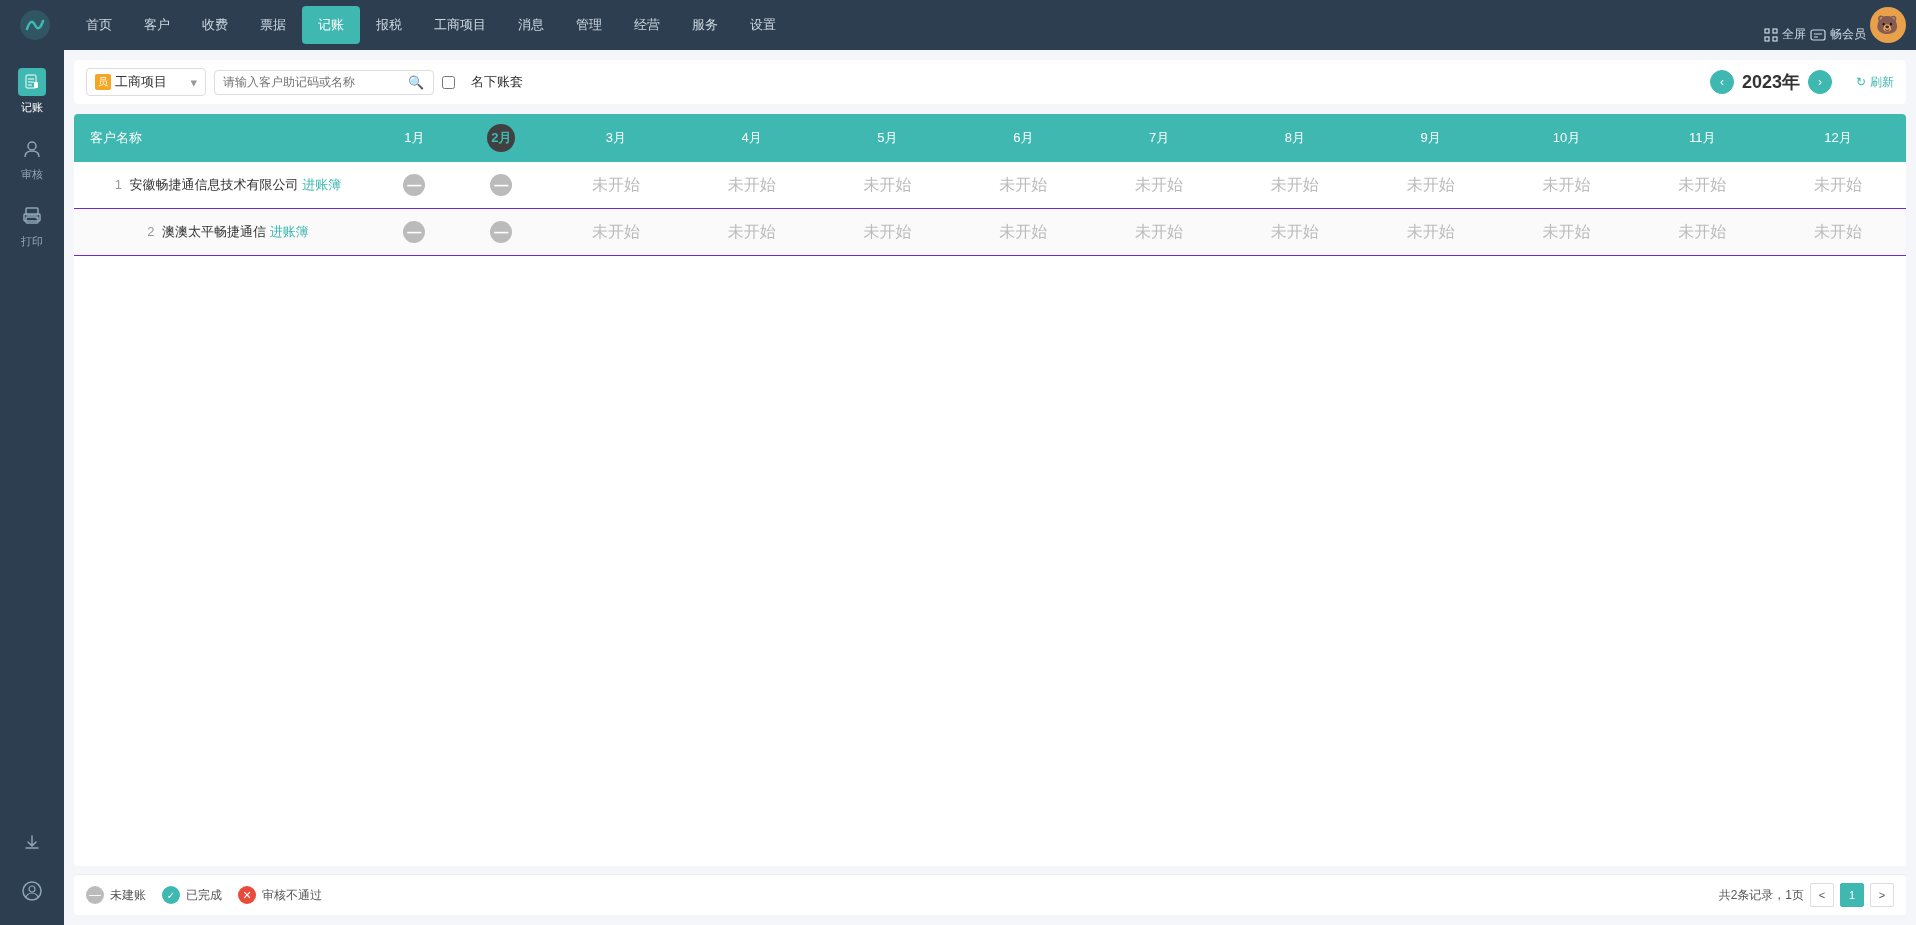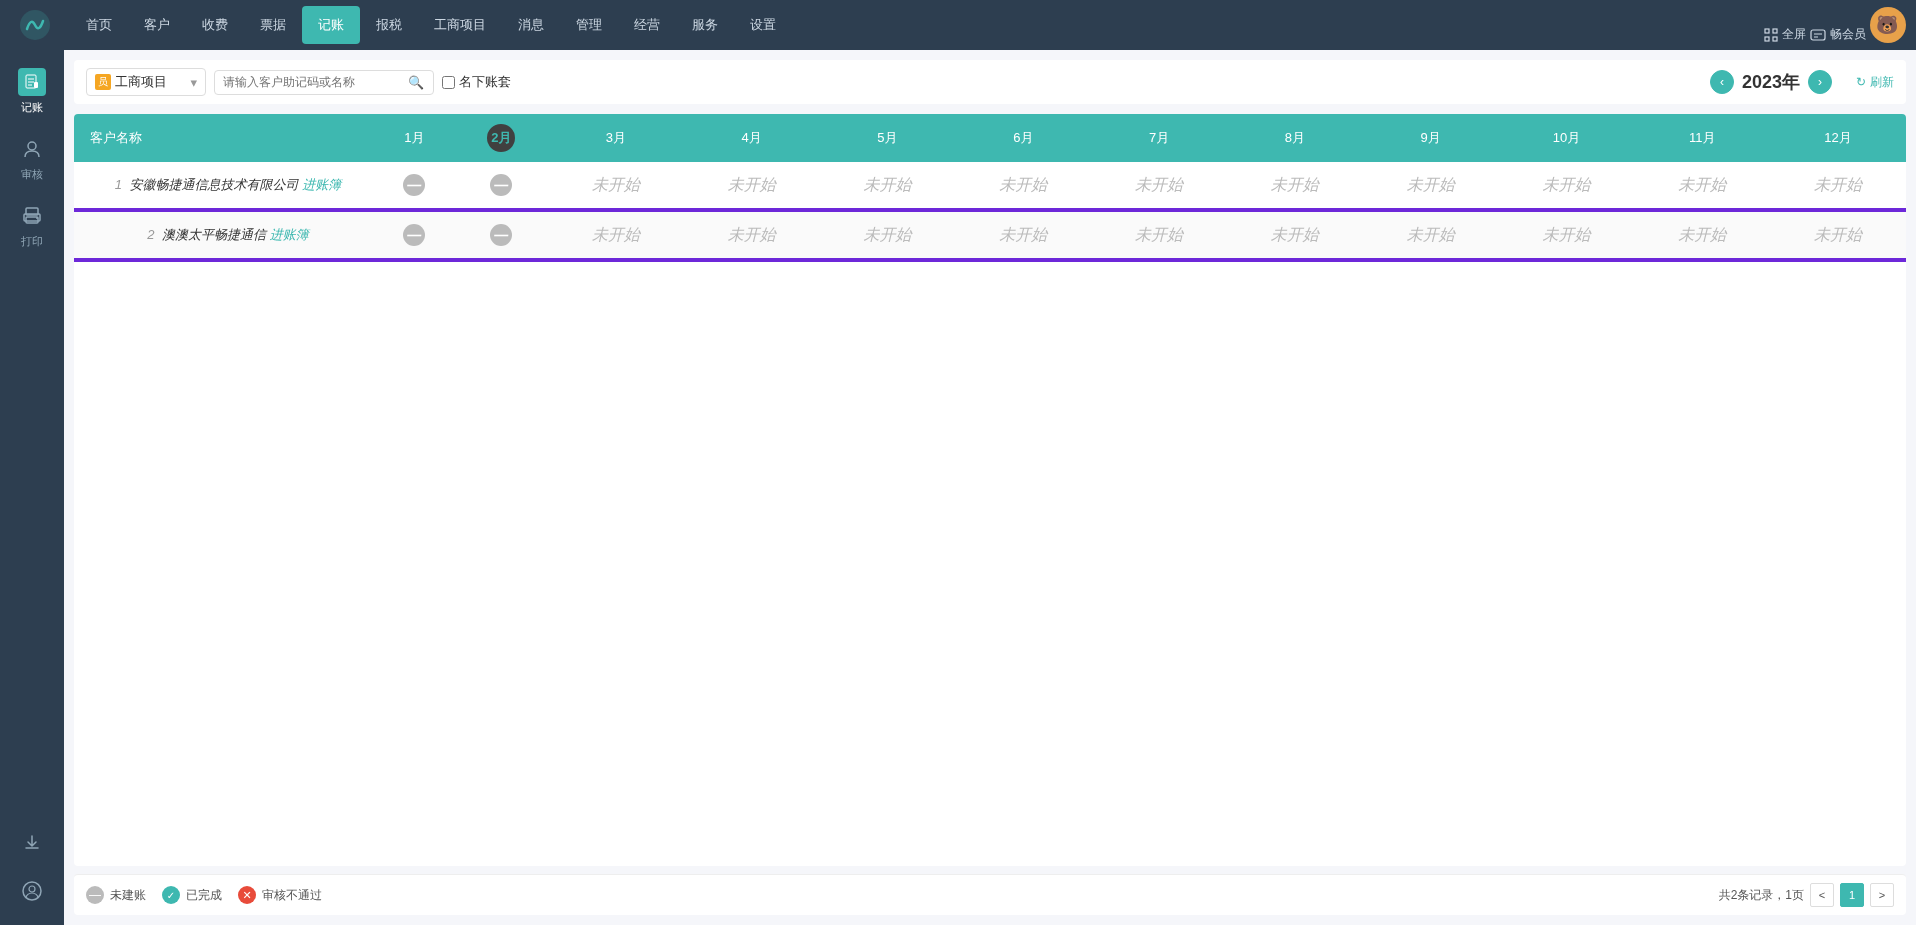--- a/index.html
+++ b/index.html
@@ -177,21 +177,21 @@
       border: none;
       outline: none;
       font-size: 12px;
       color: #4d7c0f;
       width: 100%;
     }
     .search-icon { color: #999; cursor: pointer; }
     .my-books-check {
       display: flex;
       align-items: center;
-      gap: 4px;
+      gap: 16px;
       color: #333;
       cursor: pointer;
     }
     .year-nav {
       display: flex;
       align-items: center;
       gap: 8px;
       margin-left: auto;
     }
     .year-nav-btn {
@@ -250,22 +250,21 @@
       align-items: center;
       justify-content: center;
       width: 28px;
       height: 28px;
       border-radius: 50%;
       background: #404040;
       color: #3eb8b0;
       font-weight: bold;
     }
     tbody tr {
-      border-bottom: 4px solid #6d28d9;
-      font-style: italic;
+      border-bottom: 1px solid #6d28d9;
     }
     tbody tr:nth-child(odd) { background: #fff; }
     tbody tr:nth-child(even) { background: #fafafa; }
     tbody td {
       padding: 12px 8px;
       text-align: center;
       font-size: 13px;
     }
     tbody td.client-cell-td {
       padding-left: 16px;

